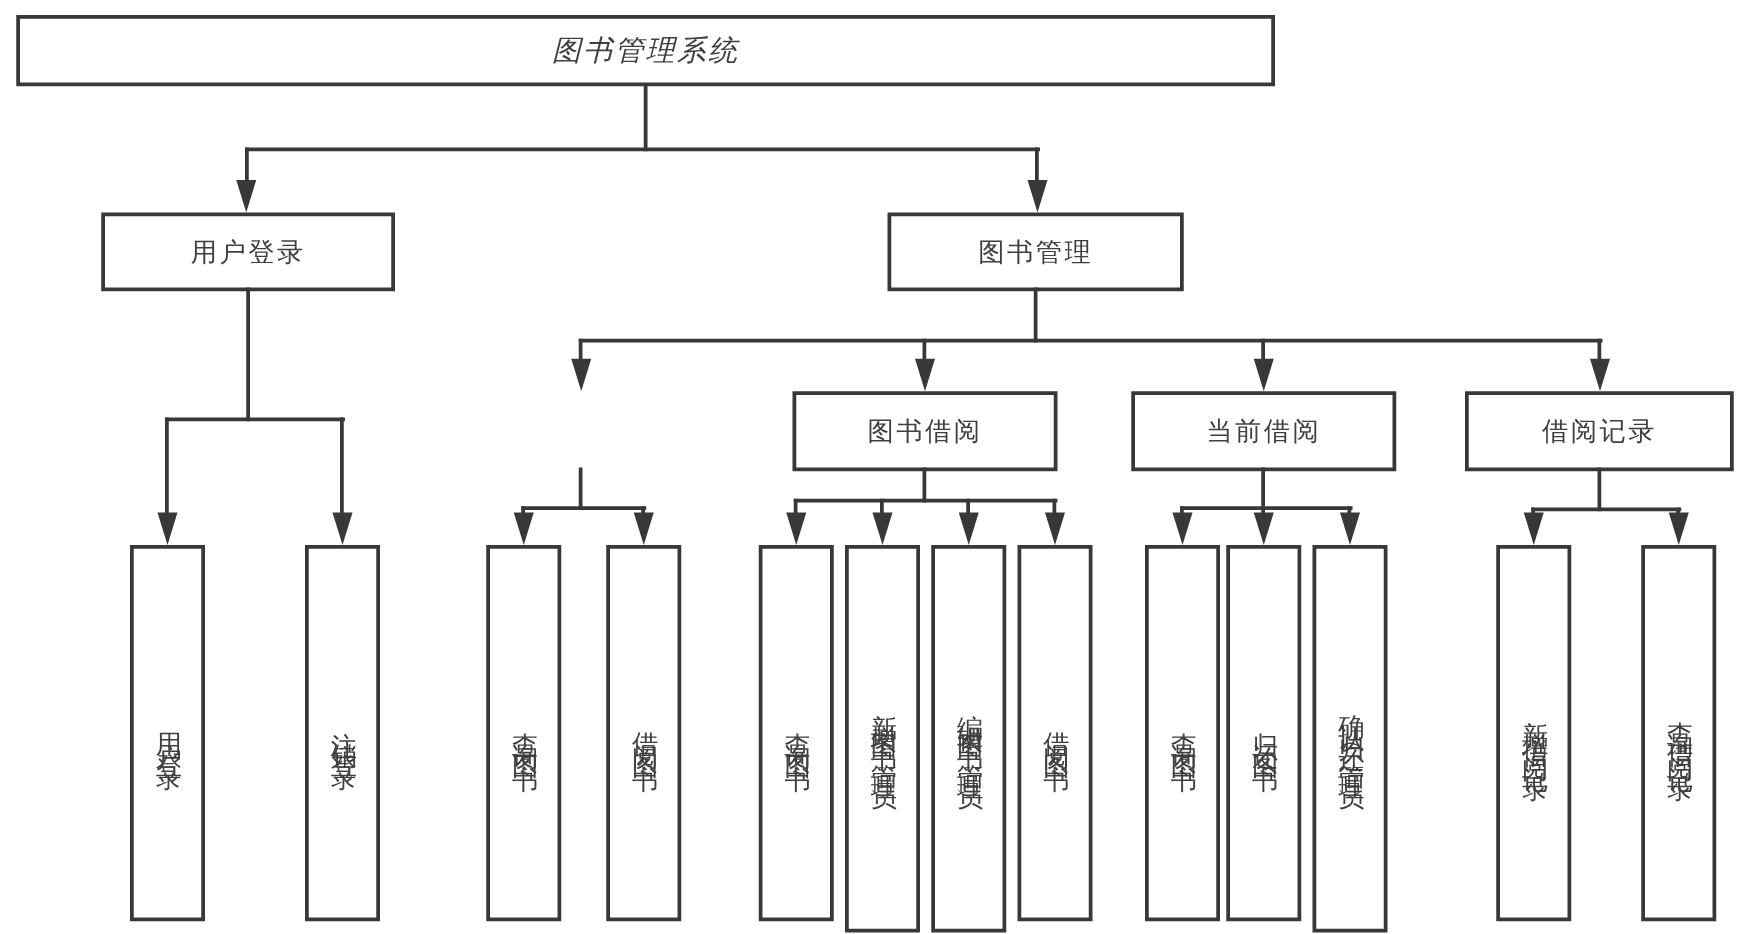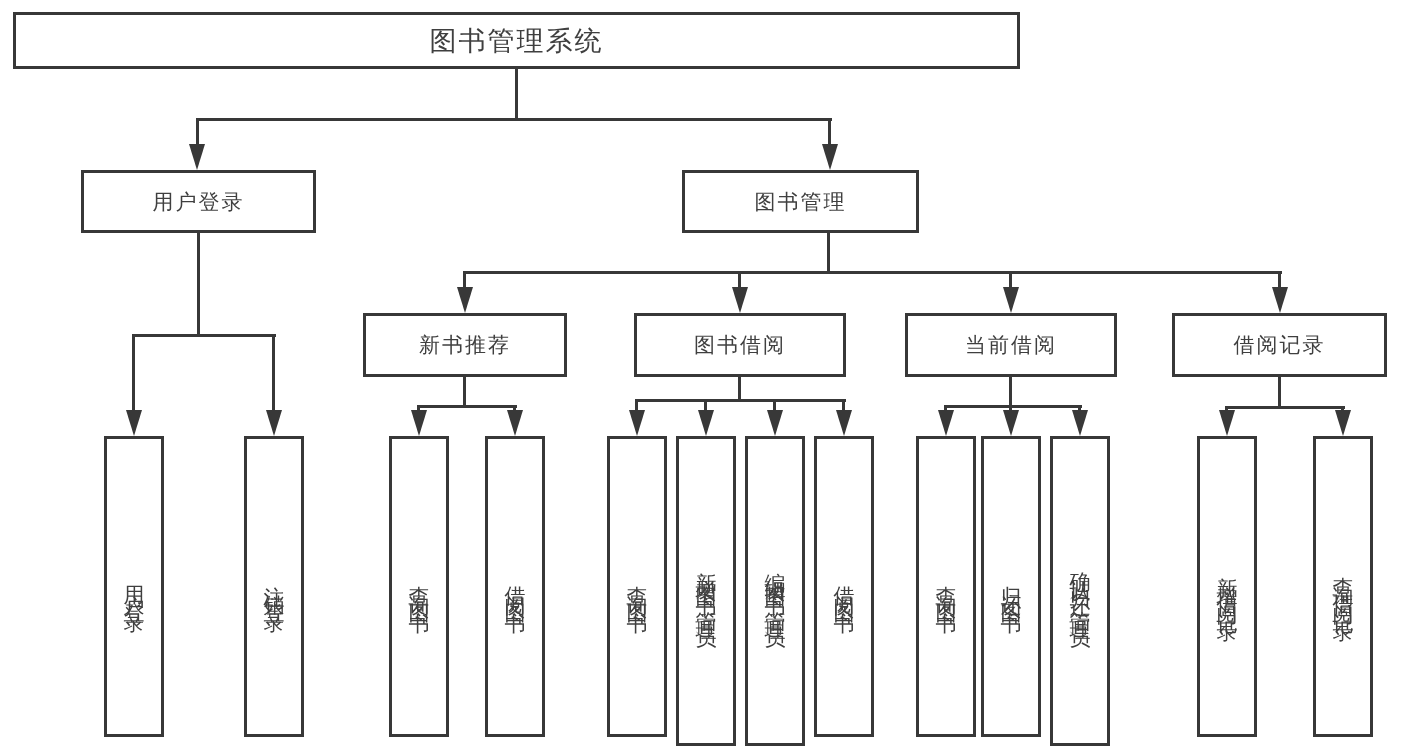--- a/index.html
+++ b/index.html
@@ -15,21 +15,21 @@
   .b {
     position:absolute;
     box-sizing:border-box;
     border:3px solid #383838;
     background:#ffffff;
     display:flex;
     align-items:center;
     justify-content:center;
   }
   .hb { font-size:21px; letter-spacing:2px; }
-  .hb.title { font-size:27px; }
+  .hb.title { font-size:23px;font-style:italic; }
   .vb { font-size:21px; }
   .vt {
     writing-mode:vertical-rl;
     line-height:1.15;
     letter-spacing:9px;
     white-space:nowrap;
   }
   .vb.admin .vt { letter-spacing:8px; }
   
   .vl { position:absolute; width:3px; background:#383838; }
@@ -63,21 +63,21 @@
   <div class="vl" style="left:515px;top:67px;height:54px"></div>
   <div class="hl" style="left:196px;top:118px;width:636px"></div>
   <div class="vl" style="left:196px;top:118px;height:30px"></div>
   <div class="ah" style="left:189px;top:144px"></div>
   <div class="vl" style="left:828px;top:118px;height:30px"></div>
   <div class="ah" style="left:822px;top:144px"></div>
 
   <div class="b hb" style="left:81px;top:170px;width:235px;height:63px">
     <span>用户登录</span>
   </div>
-  <div class="b hb" style="left:682px;top:170px;width:237px;height:63px">
+  <div class="b hb" style="left:710px;top:170px;width:237px;height:63px">
     <span>图书管理</span>
   </div>
 
   <div class="vl" style="left:197px;top:230px;height:107px"></div>
   <div class="hl" style="left:132px;top:334px;width:144px"></div>
   <div class="vl" style="left:132px;top:334px;height:80px"></div>
   <div class="ah" style="left:126px;top:410px"></div>
   <div class="vl" style="left:272px;top:334px;height:80px"></div>
   <div class="ah" style="left:266px;top:410px"></div>
 
@@ -85,23 +85,20 @@
   <div class="hl" style="left:463px;top:271px;width:819px"></div>
   <div class="vl" style="left:463px;top:271px;height:20px"></div>
   <div class="ah" style="left:457px;top:287px"></div>
   <div class="vl" style="left:738px;top:271px;height:20px"></div>
   <div class="ah" style="left:732px;top:287px"></div>
   <div class="vl" style="left:1009px;top:271px;height:20px"></div>
   <div class="ah" style="left:1003px;top:287px"></div>
   <div class="vl" style="left:1278px;top:271px;height:20px"></div>
   <div class="ah" style="left:1272px;top:287px"></div>
 
-  <div class="b hb" style="left:363px;top:313px;width:204px;height:64px">
-    <span>新书推荐</span>
-  </div>
   <div class="b hb" style="left:634px;top:313px;width:212px;height:64px">
     <span>图书借阅</span>
   </div>
   <div class="b hb" style="left:905px;top:313px;width:212px;height:64px">
     <span>当前借阅</span>
   </div>
   <div class="b hb" style="left:1172px;top:313px;width:215px;height:64px">
     <span>借阅记录</span>
   </div>
 

